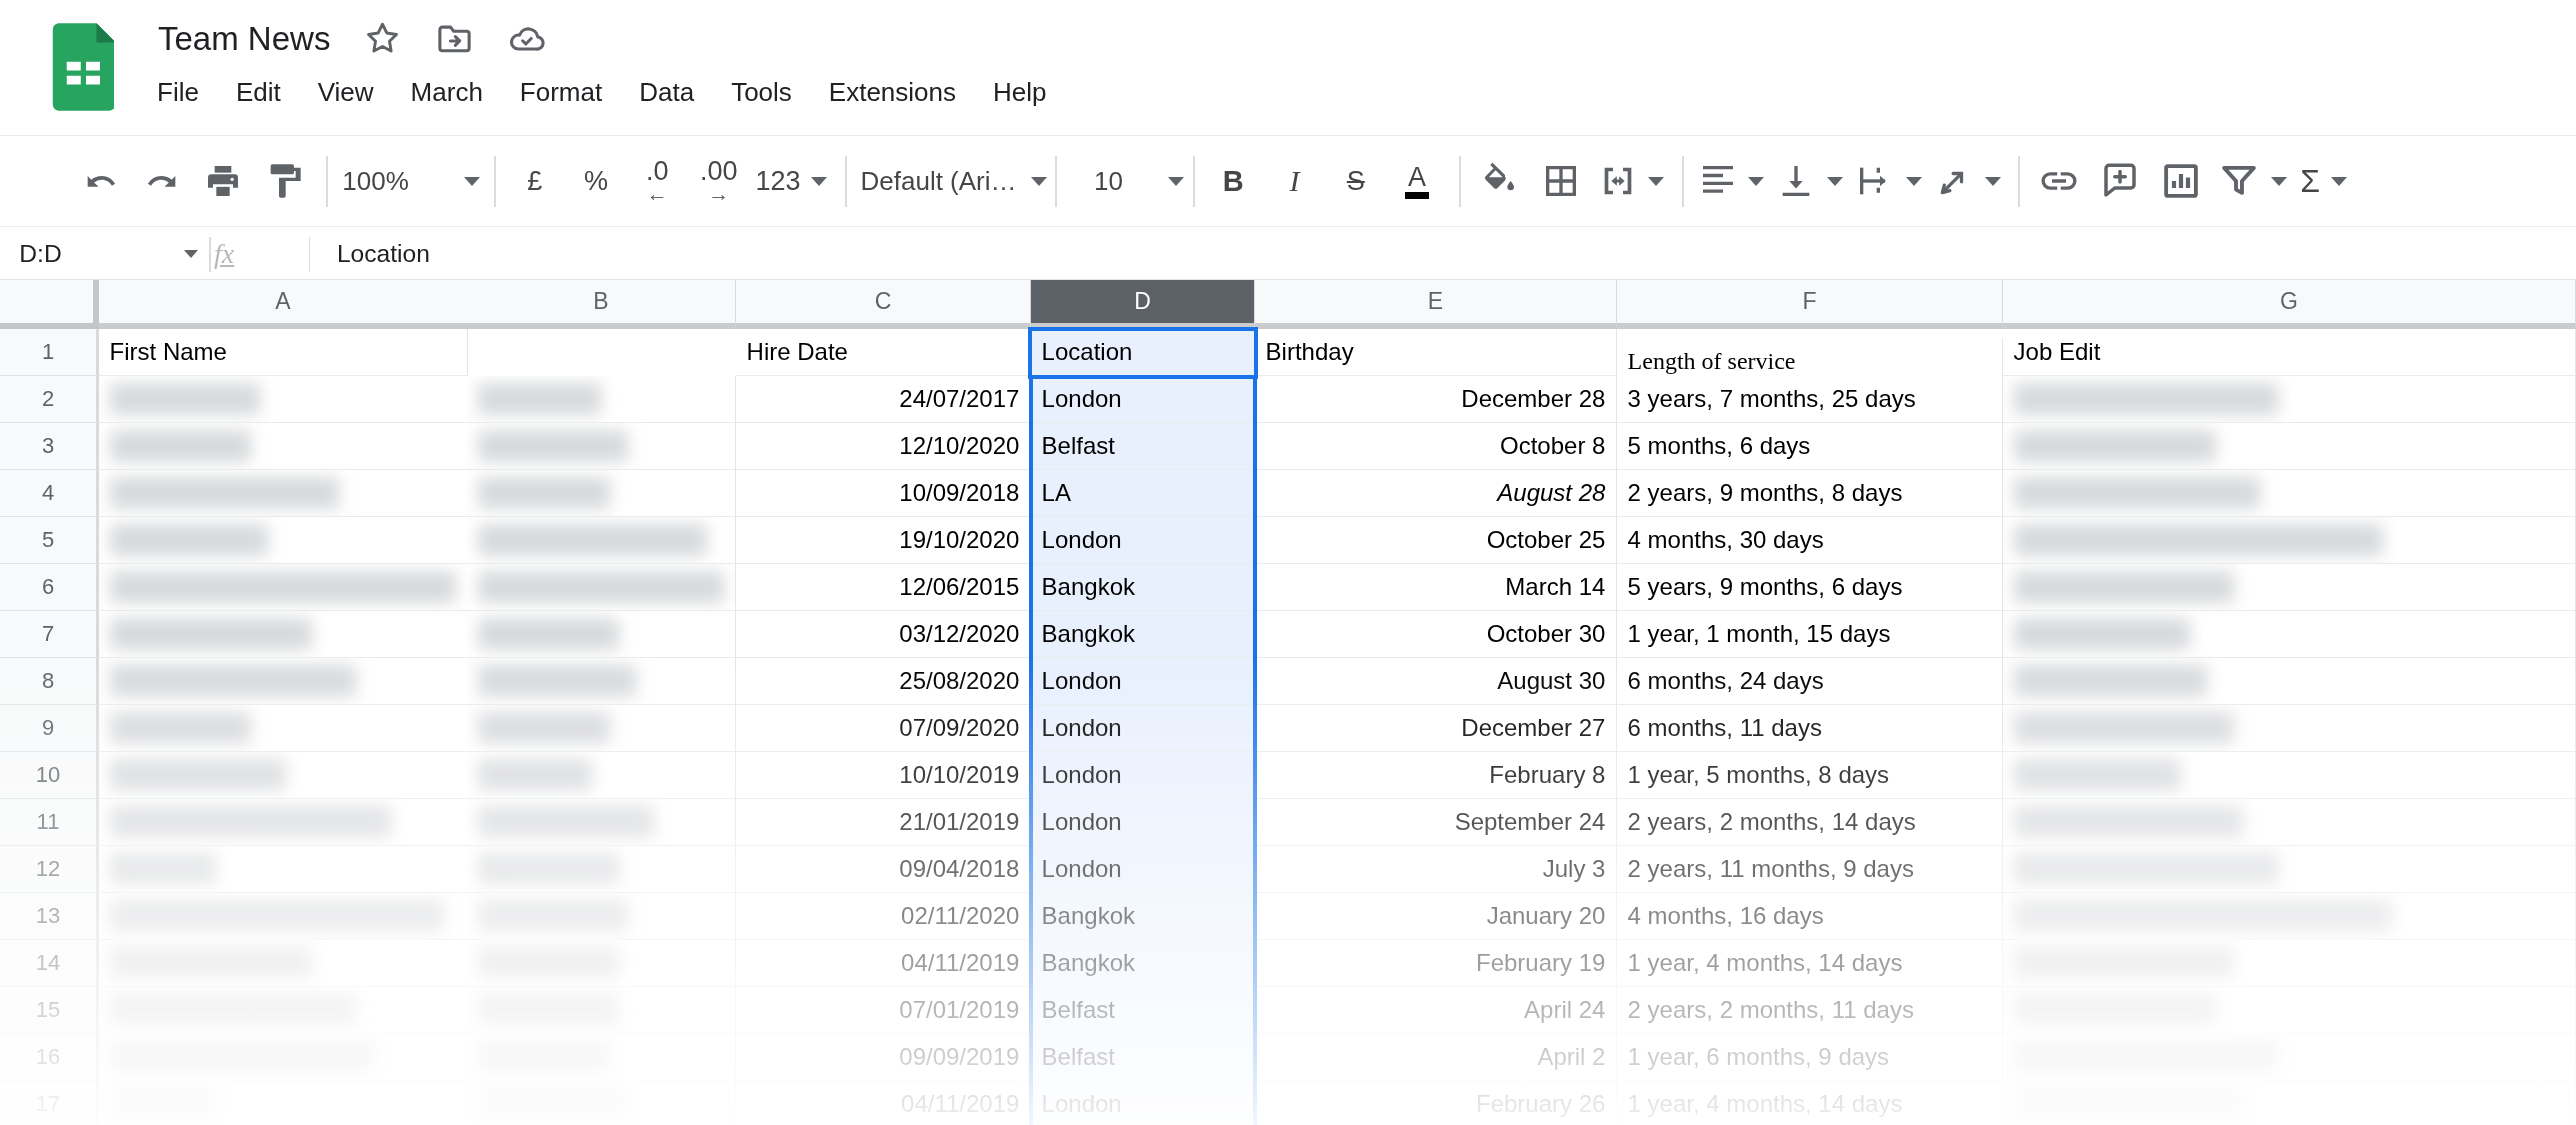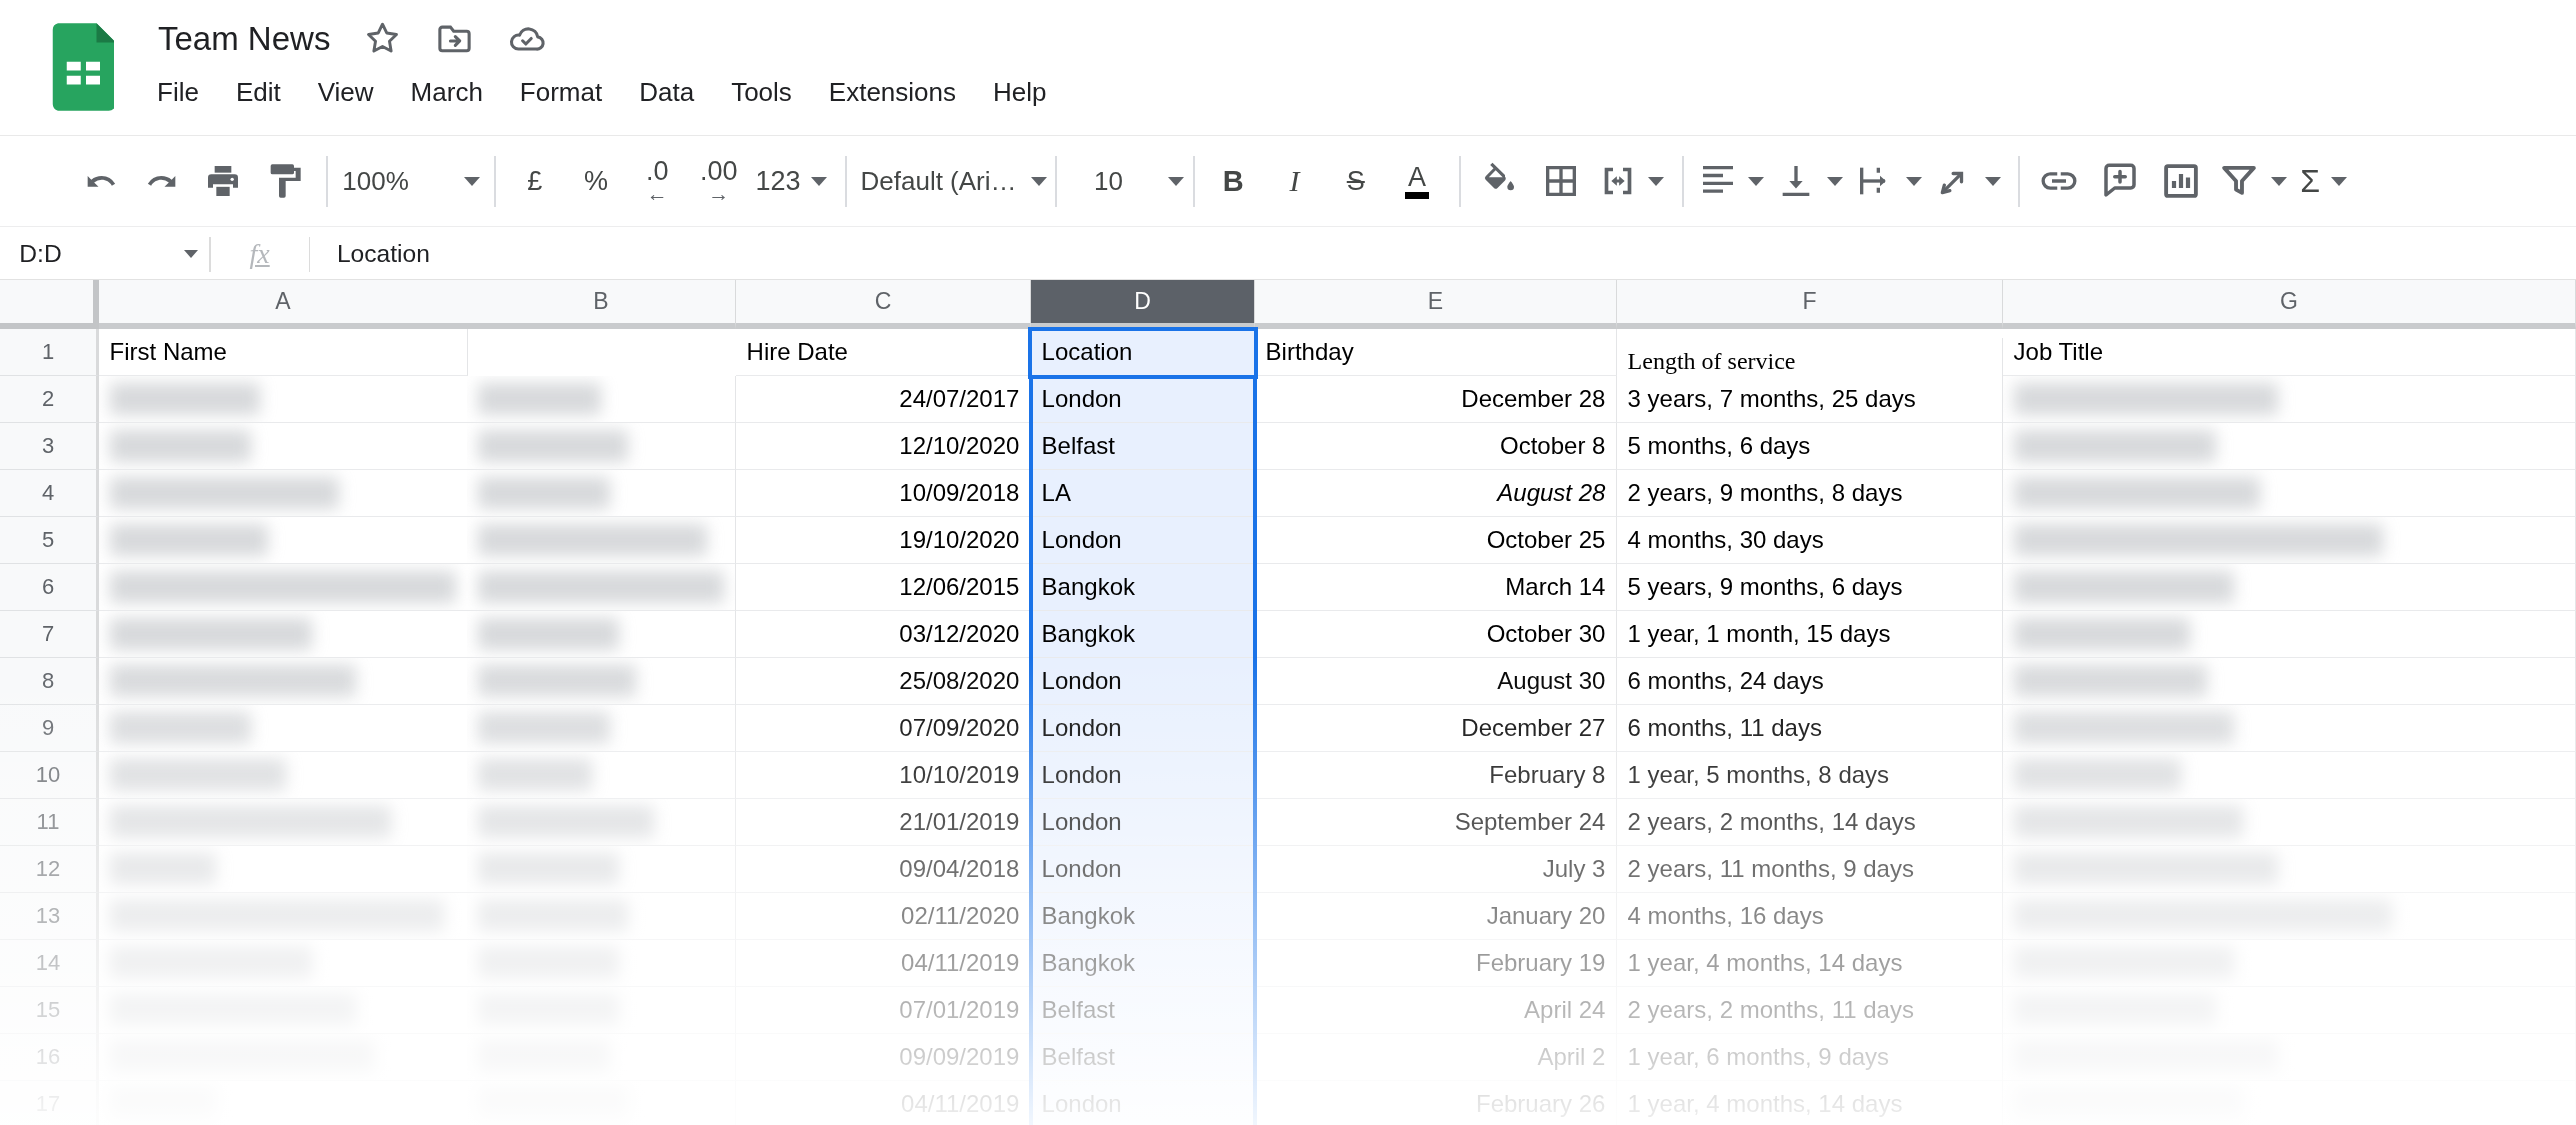--- a/index.html
+++ b/index.html
@@ -38,21 +38,21 @@
   .s{text-decoration:line-through;font-size:27px;}
   .acolor{font-size:27px;border-bottom:7px solid #000;line-height:1.05;padding:0 2.6px;}
   .sigma{font-size:32px;}
 
   
   #formulabar{position:absolute;left:0;top:229px;width:2576px;height:51px;background:#fff;
               border-bottom:1.8px solid #e2e2e2;display:flex;align-items:center;box-sizing:border-box;}
   #namebox{width:186px;padding-left:19.3px;font-size:24.6px;color:#202124;display:flex;align-items:center;}
   #namebox .caret{margin-left:auto;margin-right:7px;border-left-width:7px;border-right-width:7px;border-top-width:8.8px;}
   .fsep{width:1.8px;height:35px;background:#dcdcdc;margin:0 3.5px;}
-  #fx{width:91px;text-align:center;font-family:"Liberation Serif",serif;font-style:italic;
+  #fx{width:91px;text-align:left;font-family:"Liberation Serif",serif;font-style:italic;
       font-size:28px;color:#b5b8bc;text-decoration:underline;}
   #formula-value{margin-left:23px;font-size:24.6px;color:#202124;}
 
   
   #sheet{position:absolute;left:0;top:280px;width:2576px;height:846px;overflow:hidden;background:#fff;}
   .colhdr{position:absolute;top:0;height:49px;background:#f8f9fa;color:#5f6368;font-size:23px;
           display:flex;align-items:center;justify-content:center;box-sizing:border-box;
           border-right:1.8px solid #d9dadb;border-bottom:6.2px solid #c9cbcd;z-index:3;}
   .colhdr.sel{background:#5c6168;color:#fff;}
   #corner{position:absolute;left:0;top:0;width:99px;height:49px;background:#f8f9fa;
@@ -310,21 +310,21 @@
     <div class="rowhdr" style="top: 613px; height: 47px;">13</div>
     <div class="rowhdr" style="top: 660px; height: 47px;">14</div>
     <div class="rowhdr" style="top: 707px; height: 47px;">15</div>
     <div class="rowhdr" style="top: 754px; height: 47px;">16</div>
     <div class="rowhdr" style="top: 801px; height: 47px;">17</div>
     <div class="cell" style="left: 99px; top: 49px; width: 369px; height: 47px;">First Name</div>
     <div class="cell" style="left: 736px; top: 49px; width: 295px; height: 47px;">Hire Date</div>
     <div class="cell sel" style="left: 1031px; top: 49px; width: 224px; height: 47px;">Location</div>
     <div class="cell" style="left: 1255px; top: 49px; width: 362px; height: 47px;">Birthday</div>
     <div class="cell" style="left: 1617px; top: 58px; width: 386px; height: 47px; font-family: Liberation Serif, serif;">Length of service</div>
-    <div class="cell" style="left: 2003px; top: 49px; width: 573px; height: 47px;">Job Title</div>
+    <div class="cell" style="left: 2003px; top: 49px; width: 573px; height: 47px;">Job Edit</div>
     <div class="cell" style="left: 99px; top: 96px; width: 369px; height: 47px;">
       <div class="blurblock" style="width: 150px;"></div>
     </div>
     <div class="cell" style="left: 467px; top: 96px; width: 269px; height: 47px;">
       <div class="blurblock" style="width: 123px;"></div>
     </div>
     <div class="cell" style="left: 2003px; top: 96px; width: 573px; height: 47px;">
       <div class="blurblock" style="width: 264px;"></div>
     </div>
     <div class="cell right" style="left: 736px; top: 96px; width: 295px; height: 47px;">24/07/2017</div>

